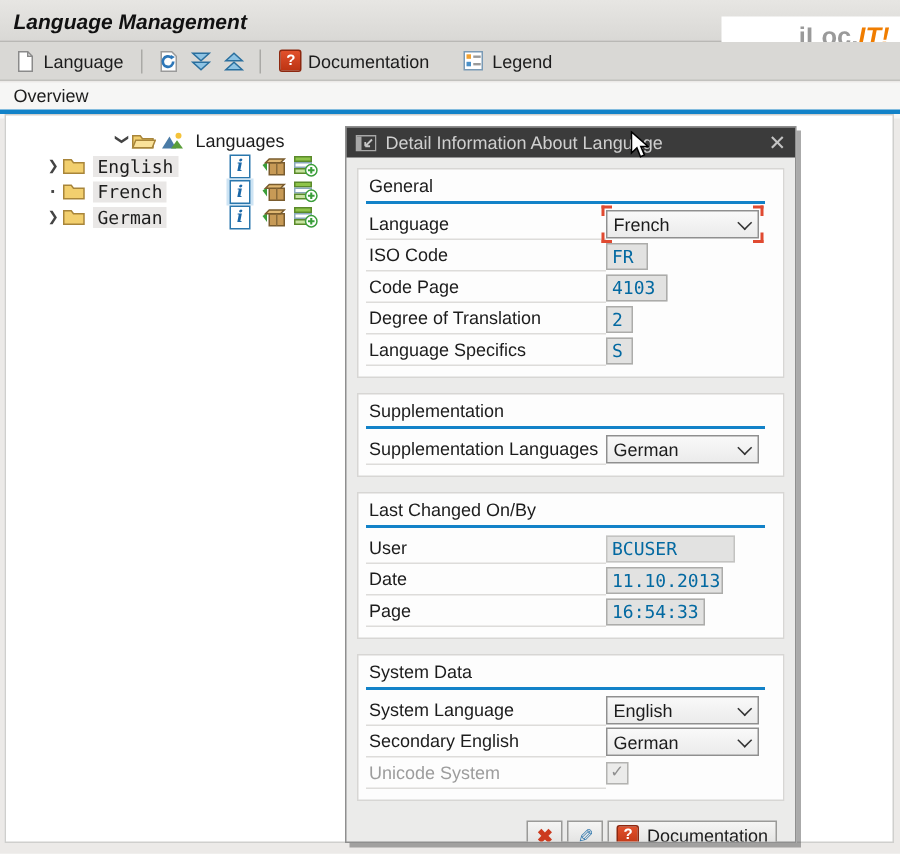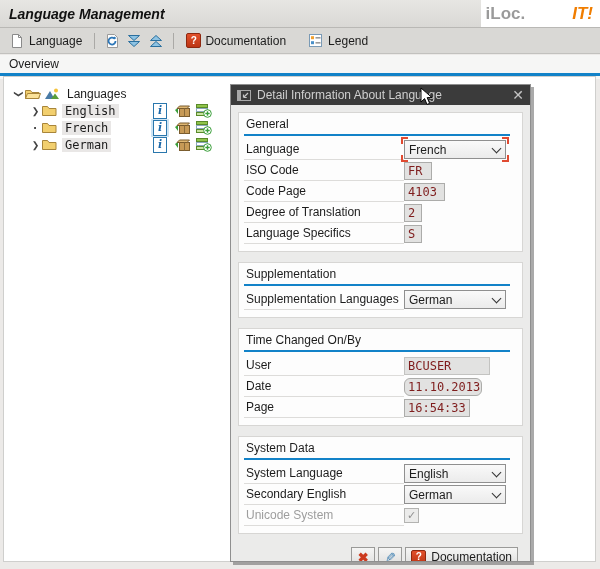--- a/index.html
+++ b/index.html
@@ -5,24 +5,24 @@
   html,body{margin:0;padding:0;}
   body{width:600px;height:569px;overflow:hidden;background:#eceae8;
        font-family:"Liberation Sans",sans-serif;-webkit-font-smoothing:antialiased;}
   .page{position:relative;width:600px;height:569px;background:#eceae8;}
 
   
   .titlebar{position:absolute;left:0;top:0;width:600px;height:27px;
             background:linear-gradient(#e7e6e3,#d9d8d5);border-bottom:1px solid #b9b8b5;
             display:flex;align-items:center;}
   .apptitle{font-size:14px;font-weight:bold;font-style:italic;color:#111;padding-left:9px;}
-  .logo{position:absolute;right:0;top:0;width:119px;height:27px;background:#ffffff;
-        display:flex;align-items:center;justify-content:flex-end;padding-right:7px;box-sizing:border-box;gap:31px;}
+  .logo{position:absolute;right:0;top:11px;width:119px;height:27px;background:#ffffff;
+        display:flex;align-items:center;justify-content:flex-end;padding-right:7px;box-sizing:border-box;}
   .logo .lgray{color:#9a9a9a;font-size:17px;font-weight:bold;}
-  .logo .lorange{color:#f07d00;font-size:17px;font-weight:bold;font-style:italic;margin-left:16px;}
+  .logo .lorange{color:#f07d00;font-size:17px;font-weight:bold;font-style:italic;}
 
   
   .toolbar{position:absolute;left:0;top:28px;width:600px;height:26px;background:#d9d8d5;
            border-bottom:1px solid #c2c1be;display:flex;align-items:center;gap:6px;padding-left:6px;box-sizing:border-box;}
   .tbtn{display:flex;align-items:center;gap:4px;font-size:12px;color:#1c1c1c;padding:2px 3px;cursor:default;}
   .sep{width:1px;height:16px;background:#aaa9a6;margin:0 3px;}
   .icon16{width:16px;height:16px;display:inline-block;}
   .qicon{width:13px;height:13px;background:linear-gradient(#e2512c,#bc3413);border:1px solid #8d2810;
          border-radius:2px;color:#fff;font-size:10px;font-weight:bold;display:inline-flex;
          align-items:center;justify-content:center;line-height:1;}
@@ -34,21 +34,21 @@
   .bluebar{position:absolute;left:0;top:73px;width:600px;height:3px;background:#1282c8;}
 
   
   .content{position:absolute;left:3px;top:76px;width:593px;height:486px;background:#ffffff;
            border:1px solid #cfcfcd;box-sizing:border-box;}
 
   
   .tree{position:absolute;left:0;top:8px;font-size:12px;color:#1c1c1c;width:240px;}
   .trow{display:flex;align-items:center;height:17px;}
   .trow.child{padding-left:26px;}
-  .trow.root{padding-left:9px;}
+  .trow.root{padding-left:18px;justify-content:center;}
   .chev{width:11px;text-align:center;color:#444;font-size:10px;flex:0 0 11px;}
   .chev.exp::before{content:"❯";display:inline-block;transform:rotate(90deg);font-size:9px;}
   .chev.col::before{content:"❯";font-size:9px;}
   .chev.leaf::before{content:"·";font-size:13px;font-weight:bold;}
   .ticon{margin-right:3px;flex:0 0 auto;display:inline-flex;}
   .tlabel-root{margin-left:4px;}
   .tlabel{font-family:"DejaVu Sans Mono",monospace;background:#e9e7e6;padding:0 3px;line-height:14px;}
   .lblwrap{width:89px;flex:0 0 89px;margin-left:2px;}
   .iicon{width:12px;height:14px;border:1px solid #2a77ad;background:#fff;color:#1b68a8;
          font-family:"DejaVu Serif",serif;font-weight:bold;font-style:italic;font-size:11px;
@@ -67,21 +67,21 @@
   .dtitle .dtext{flex:1;}
   .dclose{color:#c4c4c4;font-size:14px;line-height:1;cursor:default;}
   .dbody{flex:1;padding:7px 7px 5px 7px;display:flex;flex-direction:column;overflow:hidden;}
   .sect{background:#fdfdfd;border:1px solid #d7d6d4;padding:2px 12px 7px 5px;margin-bottom:10px;}
   .shead{font-size:12px;color:#1c1c1c;padding:2px 0 3px 2px;border-bottom:2px solid #1282c8;margin-bottom:3px;}
   .frow{display:flex;align-items:center;height:21px;}
   .flabel{width:160px;flex:0 0 160px;font-size:12px;color:#1c1c1c;height:100%;
           display:flex;align-items:center;border-bottom:1px solid #dddcda;padding-left:2px;box-sizing:border-box;}
   .flabel.dim{color:#9d9d9d;}
   .valbox{font-family:"DejaVu Sans Mono",monospace;font-size:12px;background:#e2e2e1;
-          border:1px solid #acacaa;height:16px;line-height:16px;padding:0 3px;box-sizing:content-box;color:#7f1d1d;}
+          border:1px solid #acacaa;height:16px;line-height:16px;padding:0 3px;box-sizing:content-box;color:#0369a1;}
   .dd{width:102px;height:19px;background:linear-gradient(#f9f9f9,#ebebeb);border:1px solid #8f8f8f;
       display:flex;align-items:center;justify-content:space-between;padding:0 5px 0 4px;
       box-sizing:border-box;font-size:12px;color:#1c1c1c;position:relative;}
   .ddchev{width:6px;height:6px;border-right:1.4px solid #333;border-bottom:1.4px solid #333;
           transform:rotate(45deg);margin-top:-3px;}
   .focuswrap{position:relative;display:inline-block;}
   .focuswrap::before{content:"";position:absolute;left:-3px;top:-3px;width:5px;height:5px;
           border-left:2px solid #e04a31;border-top:2px solid #e04a31;}
   .focuswrap::after{content:"";position:absolute;right:-3px;top:-3px;width:5px;height:5px;
           border-right:2px solid #e04a31;border-top:2px solid #e04a31;}
@@ -338,28 +338,28 @@
         <div class="frow">
           <span class="flabel">Supplementation Languages</span>
           <span class="dd">
             <span>German</span>
             <span class="ddchev"></span>
           </span>
         </div>
       </div>
 
       <div class="sect">
-        <div class="shead">Time Changed On/By</div>
+        <div class="shead">Last Changed On/By</div>
         <div class="frow">
           <span class="flabel">User</span>
           <span class="valbox" style="width:78px;border-color:#c3c3c1;">BCUSER</span>
         </div>
         <div class="frow">
           <span class="flabel">Date</span>
-          <span class="valbox" style="width:70px;border-radius:6px;">11.10.2013</span>
+          <span class="valbox" style="width:70px;">11.10.2013</span>
         </div>
         <div class="frow">
           <span class="flabel">Page</span>
           <span class="valbox" style="width:58px;">16:54:33</span>
         </div>
       </div>
 
       <div class="sect">
         <div class="shead">System Data</div>
         <div class="frow">

